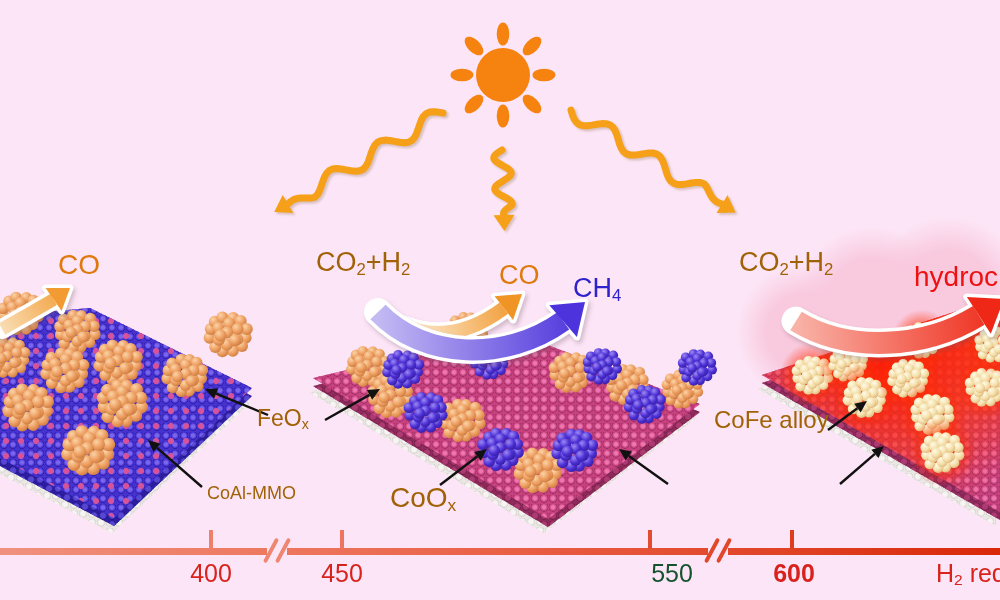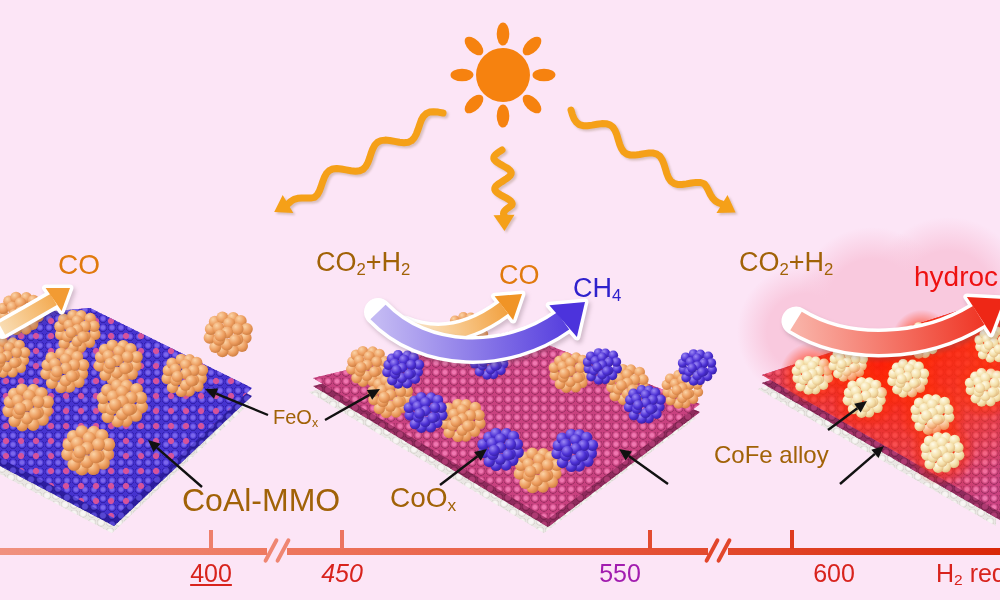--- a/index.html
+++ b/index.html
@@ -918,35 +918,35 @@
       </g>
     </svg>
 
   <div class="lbl" style="left: 58px; top: 251px; font-size: 28px; color: rgb(224, 121, 13);">CO</div>
   <div class="lbl" style="left:316px;top:249px;font-size:27px"><span>CO</span><span class="sub">2</span><span>+H</span><span class="sub">2</span></div>
   <div class="lbl" style="left: 499px; top: 262px; font-size: 27px; color: rgb(224, 121, 13);">CO</div>
   <div class="lbl" style="left: 573px; top: 275px; font-size: 27px; color: rgb(47, 33, 204);"><span>CH</span><span class="sub">4</span></div>
   <div class="lbl" style="left:739px;top:249px;font-size:27px"><span>CO</span><span class="sub">2</span><span>+H</span><span class="sub">2</span></div>
   <div class="lbl" style="left: 914px; top: 263px; font-size: 28px; color: rgb(238, 17, 17);">hydroc</div>
 
-  <div class="lbl" style="left:273px;top:407px;font-size:20px"><span>FeO</span><span class="sub">x</span></div>
-  <div class="lbl" style="left:182px;top:484px;font-size:32px">CoAl-MMO</div>
+  <div class="lbl" style="left:257px;top:407px;font-size:23px"><span>FeO</span><span class="sub">x</span></div>
+  <div class="lbl" style="left:207px;top:484px;font-size:18px">CoAl-MMO</div>
   <div class="lbl" style="left:390px;top:484px;font-size:28px"><span>CoO</span><span class="sub">x</span></div>
-  <div class="lbl" style="left:714px;top:443px;font-size:24px">CoFe alloy</div>
+  <div class="lbl" style="left:714px;top:408px;font-size:24px">CoFe alloy</div>
 
   <div class="axis-line"></div>
   <div class="tick" style="left:209px;background:#ee7f6b"></div>
   <div class="tick" style="left:340px;background:#ec7460"></div>
   <div class="tick" style="left:648px;background:#e34c31"></div>
   <div class="tick" style="left:790px;background:#de3b1f"></div>
   <div class="brk" style="left:267px"></div>
   <div class="slash" style="left:269px;background:#ef8672"></div>
   <div class="slash" style="left:281px;background:#ef8672"></div>
   <div class="brk" style="left:708px"></div>
   <div class="slash" style="left:710px;background:#e2462b"></div>
   <div class="slash" style="left:722px;background:#e2462b"></div>
-  <div class="lbl axis-num" style="left: 211px; color: rgb(216, 35, 29); text-decoration: underline;">400</div>
-  <div class="lbl axis-num" style="left: 342px; color: rgb(216, 35, 29); font-style: italic;">450</div>
-  <div class="lbl axis-num" style="left: 620px; color: #a21caf;">550</div>
-  <div class="lbl axis-num" style="left: 834px; color: rgb(216, 35, 29);">600</div>
+  <div class="lbl axis-num" style="left: 211px; color: rgb(216, 35, 29);">400</div>
+  <div class="lbl axis-num" style="left: 342px; color: rgb(216, 35, 29);">450</div>
+  <div class="lbl axis-num" style="left: 672px; color: #14532d;">550</div>
+  <div class="lbl axis-num" style="left: 794px; color: rgb(216, 35, 29); font-weight: bold;">600</div>
   <div class="lbl" style="left: 936px; top: 561px; font-size: 25px; color: rgb(216, 35, 29);"><span>H</span><span class="sub">2</span><span> red</span></div>
 
 </div>
 
 </body></html>

